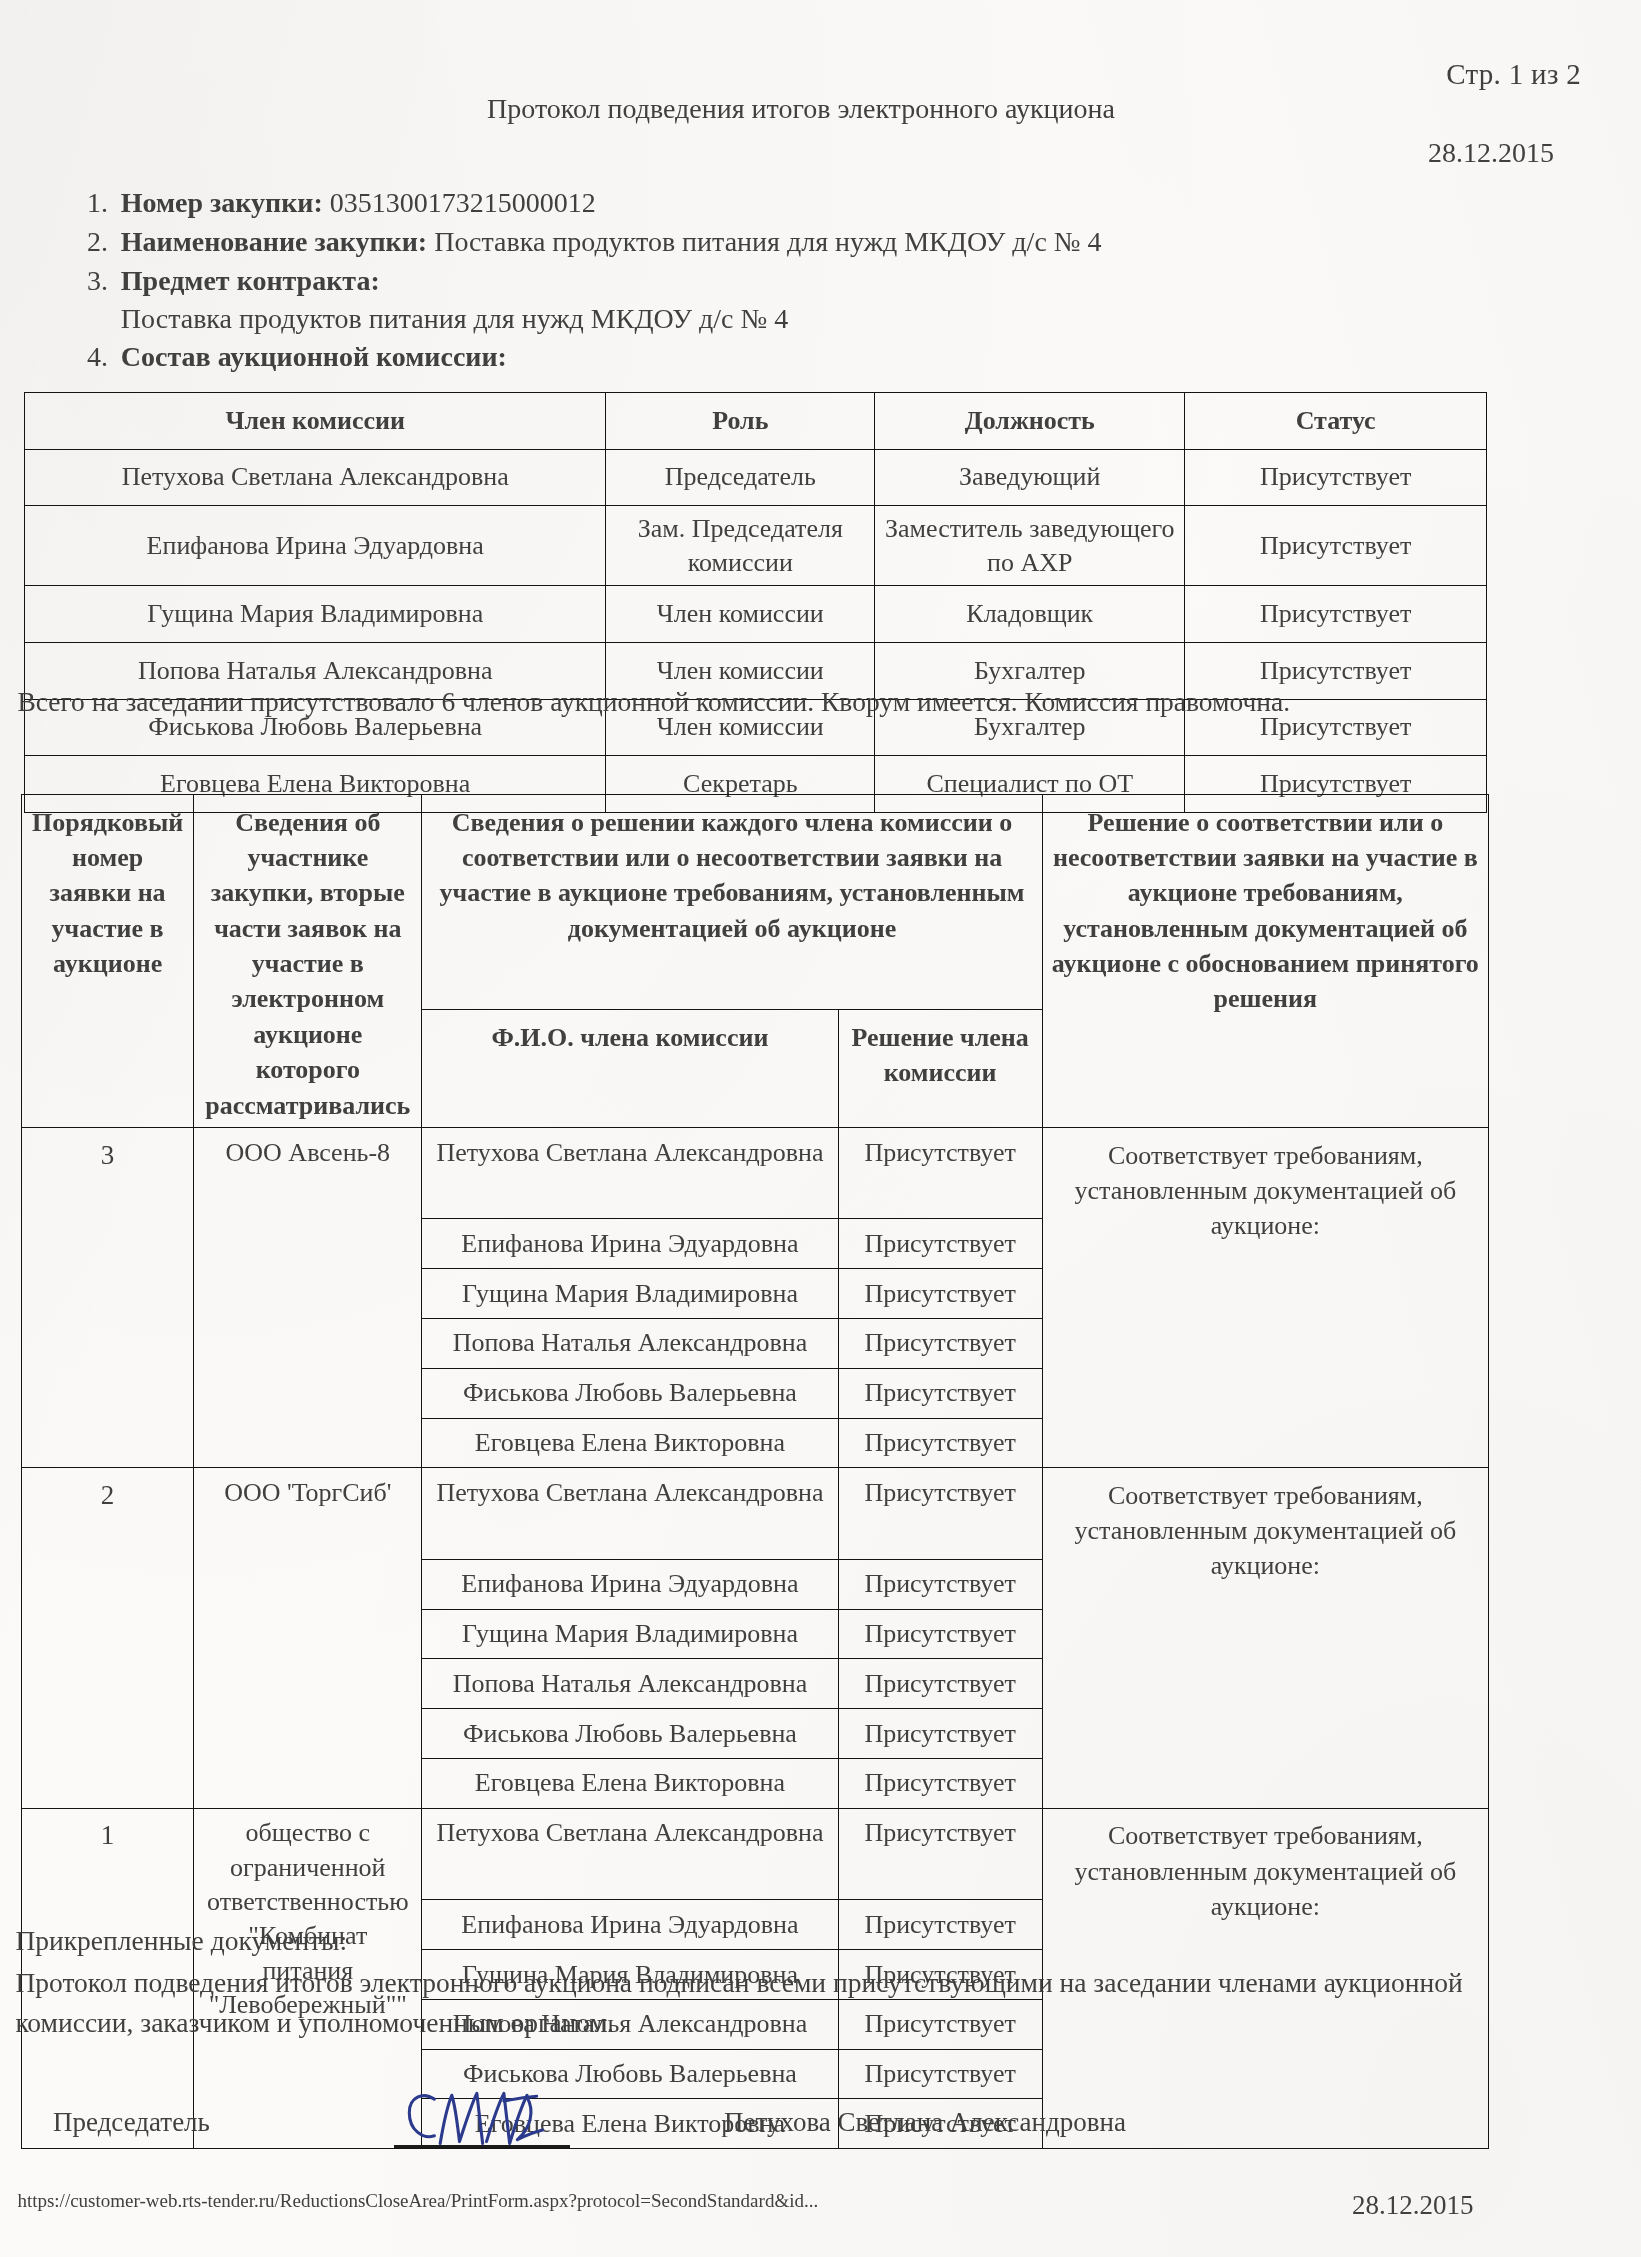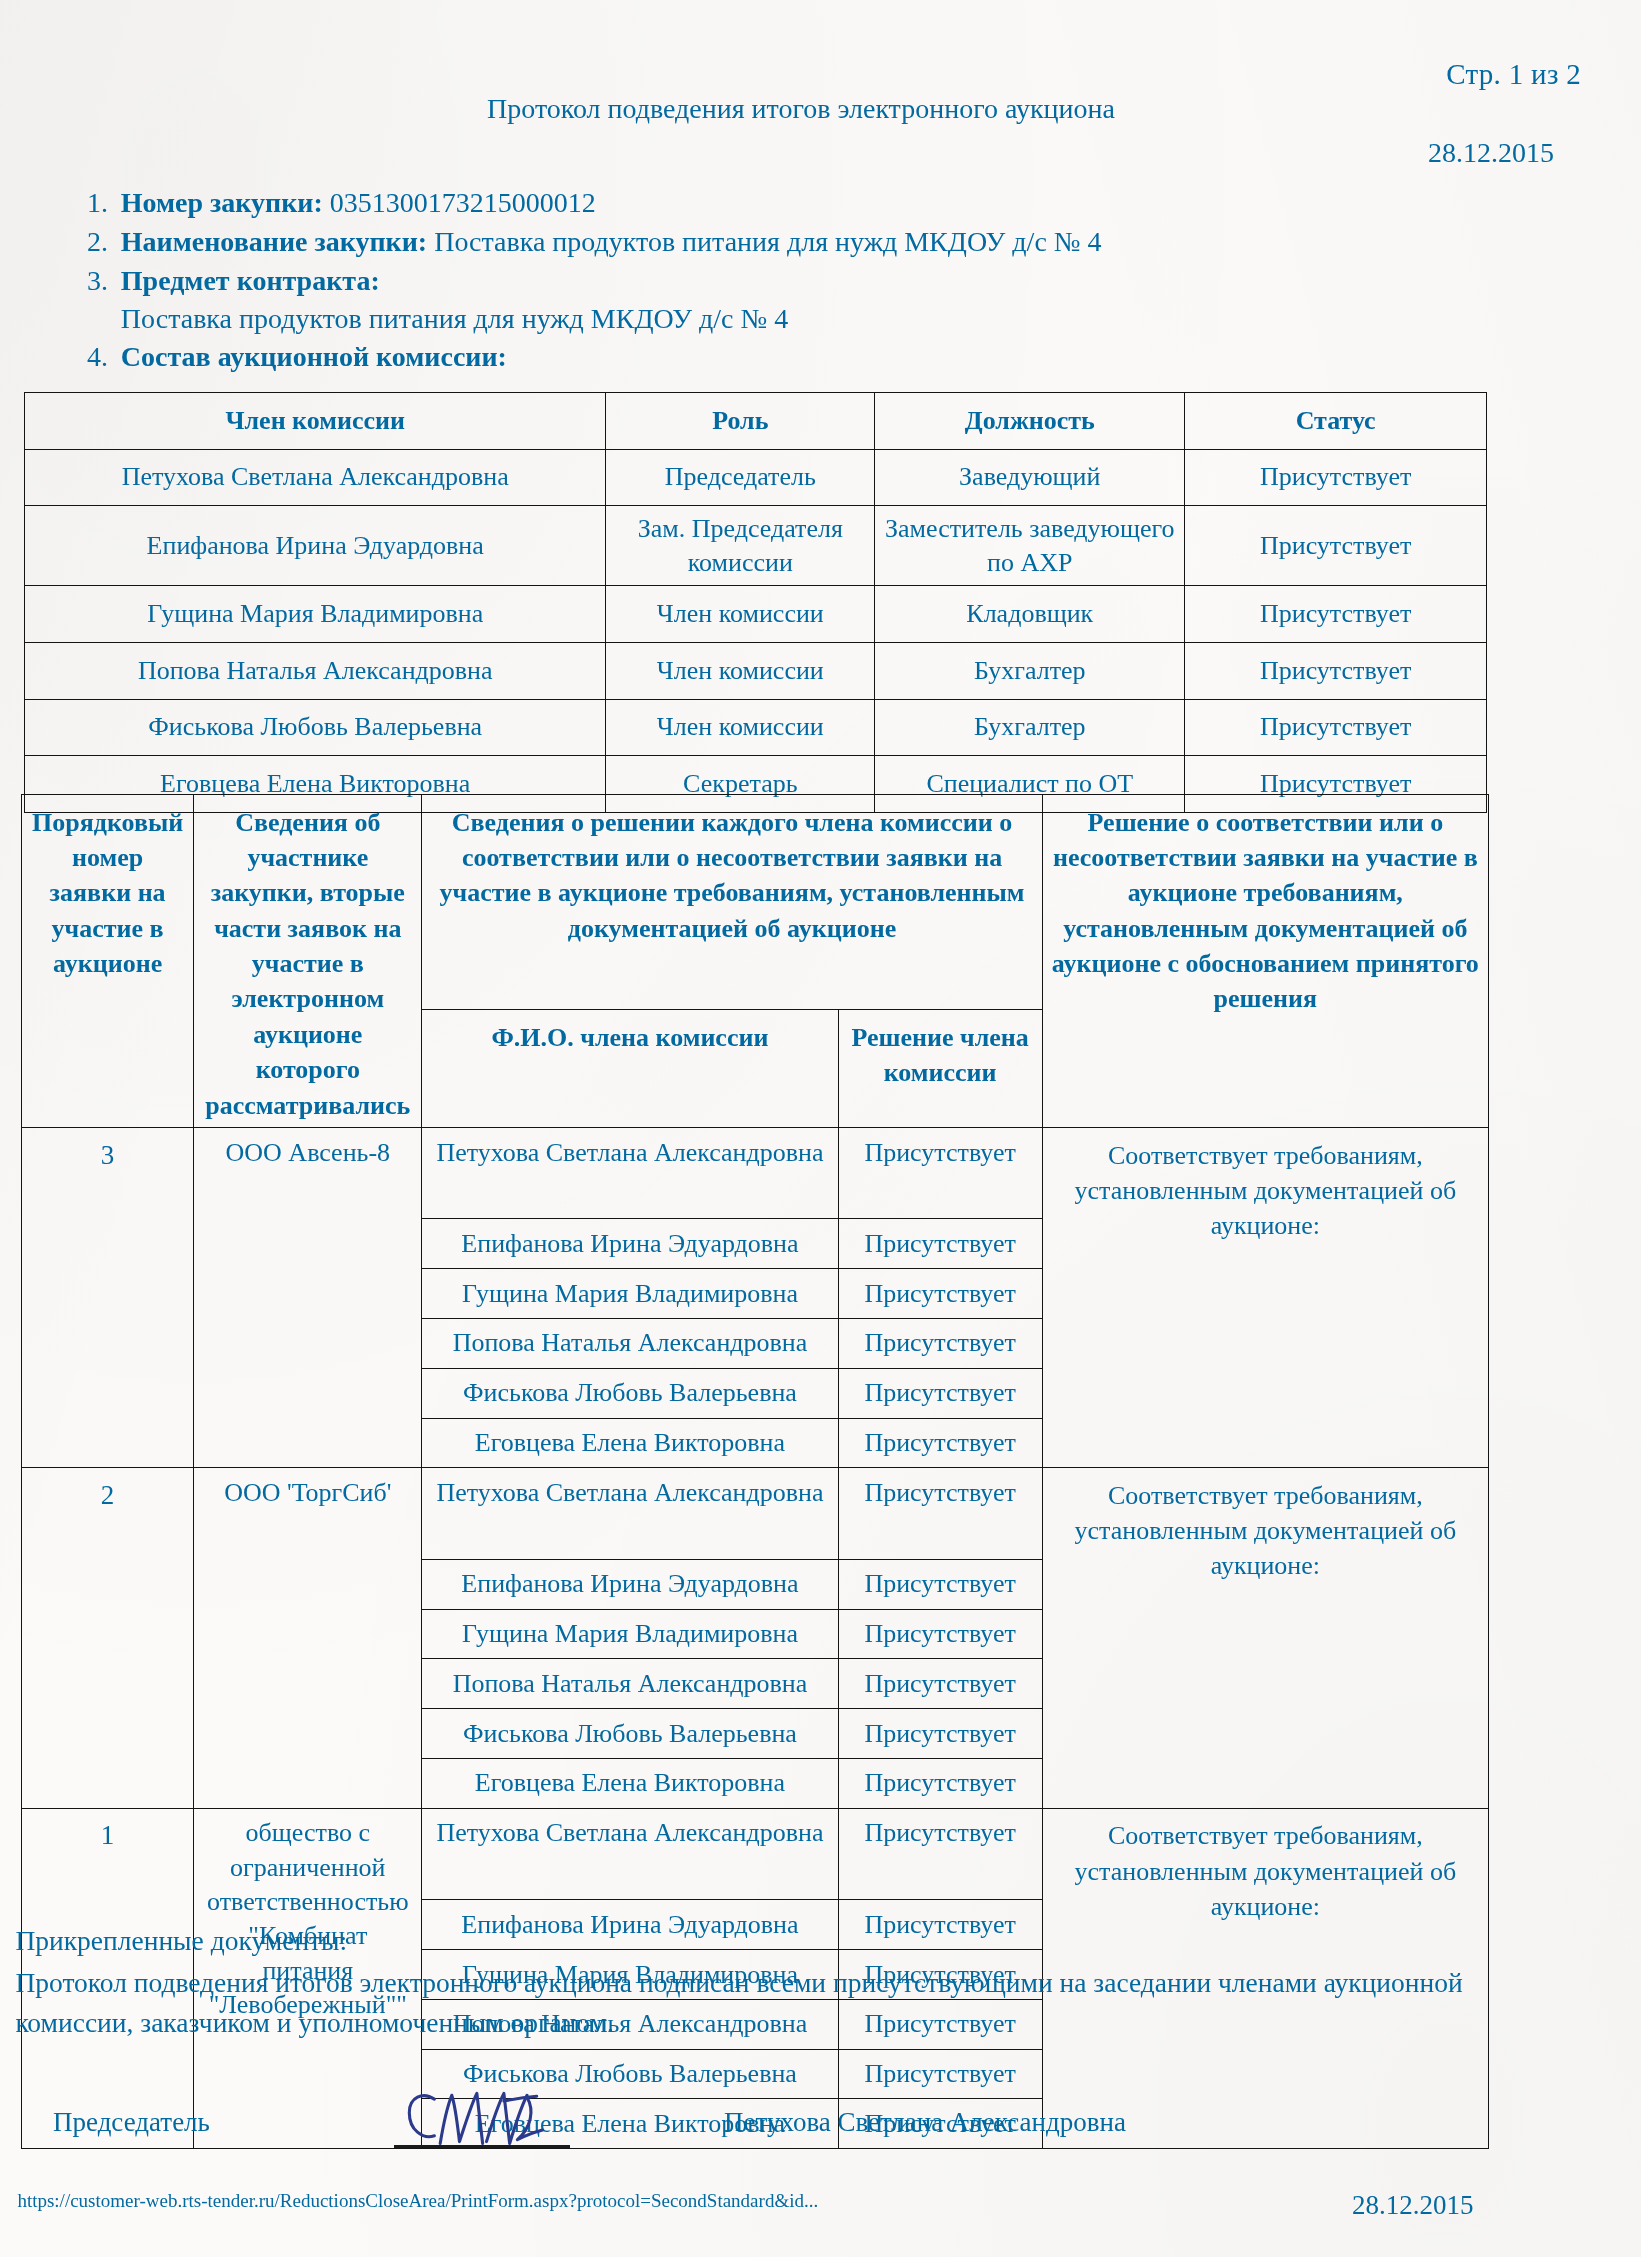--- a/index.html
+++ b/index.html
@@ -6,21 +6,21 @@
     margin: 0;
     padding: 0;
     background: #ffffff;
   }
   .page {
     position: relative;
     width: 1641px;
     height: 2257px;
     background: #fbfaf8;
     font-family: "Liberation Serif", "DejaVu Serif", serif;
-    color: #0369a1;
+    color: #404040;
     overflow: hidden;
     box-sizing: border-box;
   }
   
   .page::before {
     content: "";
     position: absolute;
     inset: 0;
     pointer-events: none;
     background:
@@ -237,20 +237,21 @@
       </tr>
       <tr>
         <td>Еговцева Елена Викторовна</td>
         <td>Секретарь</td>
         <td>Специалист по ОТ</td>
         <td>Присутствует</td>
       </tr>
     </tbody>
   </table>
 
+  <div class="ink para" id="p-quorum">Всего на заседании присутствовало 6 членов аукционной комиссии. Кворум имеется. Комиссия правомочна.</div>
 
   <table class="ink doc" id="t-decisions">
     <thead>
       <tr>
         <th class="h-num grouphdr" rowspan="2">Порядковый номер заявки на участие в аукционе</th>
         <th class="h-part grouphdr" rowspan="2">Сведения об участнике закупки, вторые части заявок на участие в электронном аукционе которого рассматривались</th>
         <th class="h-info grouphdr" colspan="2">Сведения о решении каждого члена комиссии о соответствии или о несоответствии заявки на участие в аукционе требованиям, установленным документацией об аукционе</th>
         <th class="h-res grouphdr" rowspan="2">Решение о соответствии или о несоответствии заявки на участие в аукционе требованиям, установленным документацией об аукционе с обоснованием принятого решения</th>
       </tr>
       <tr>

